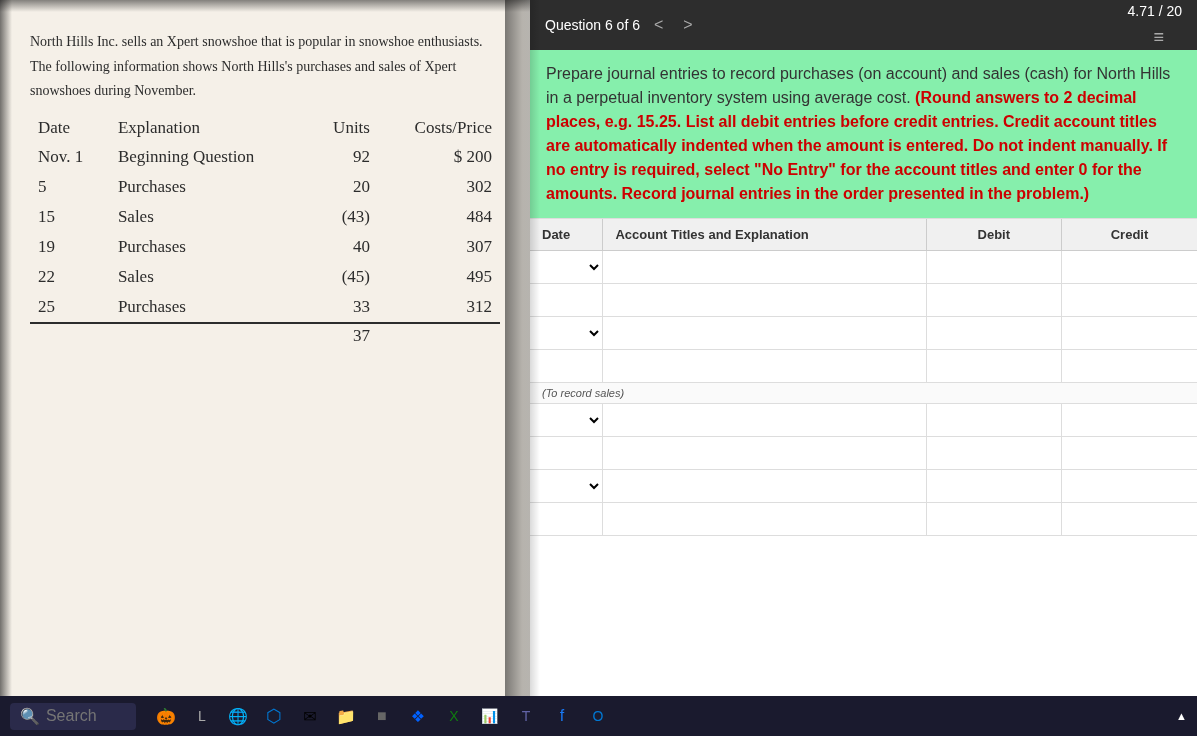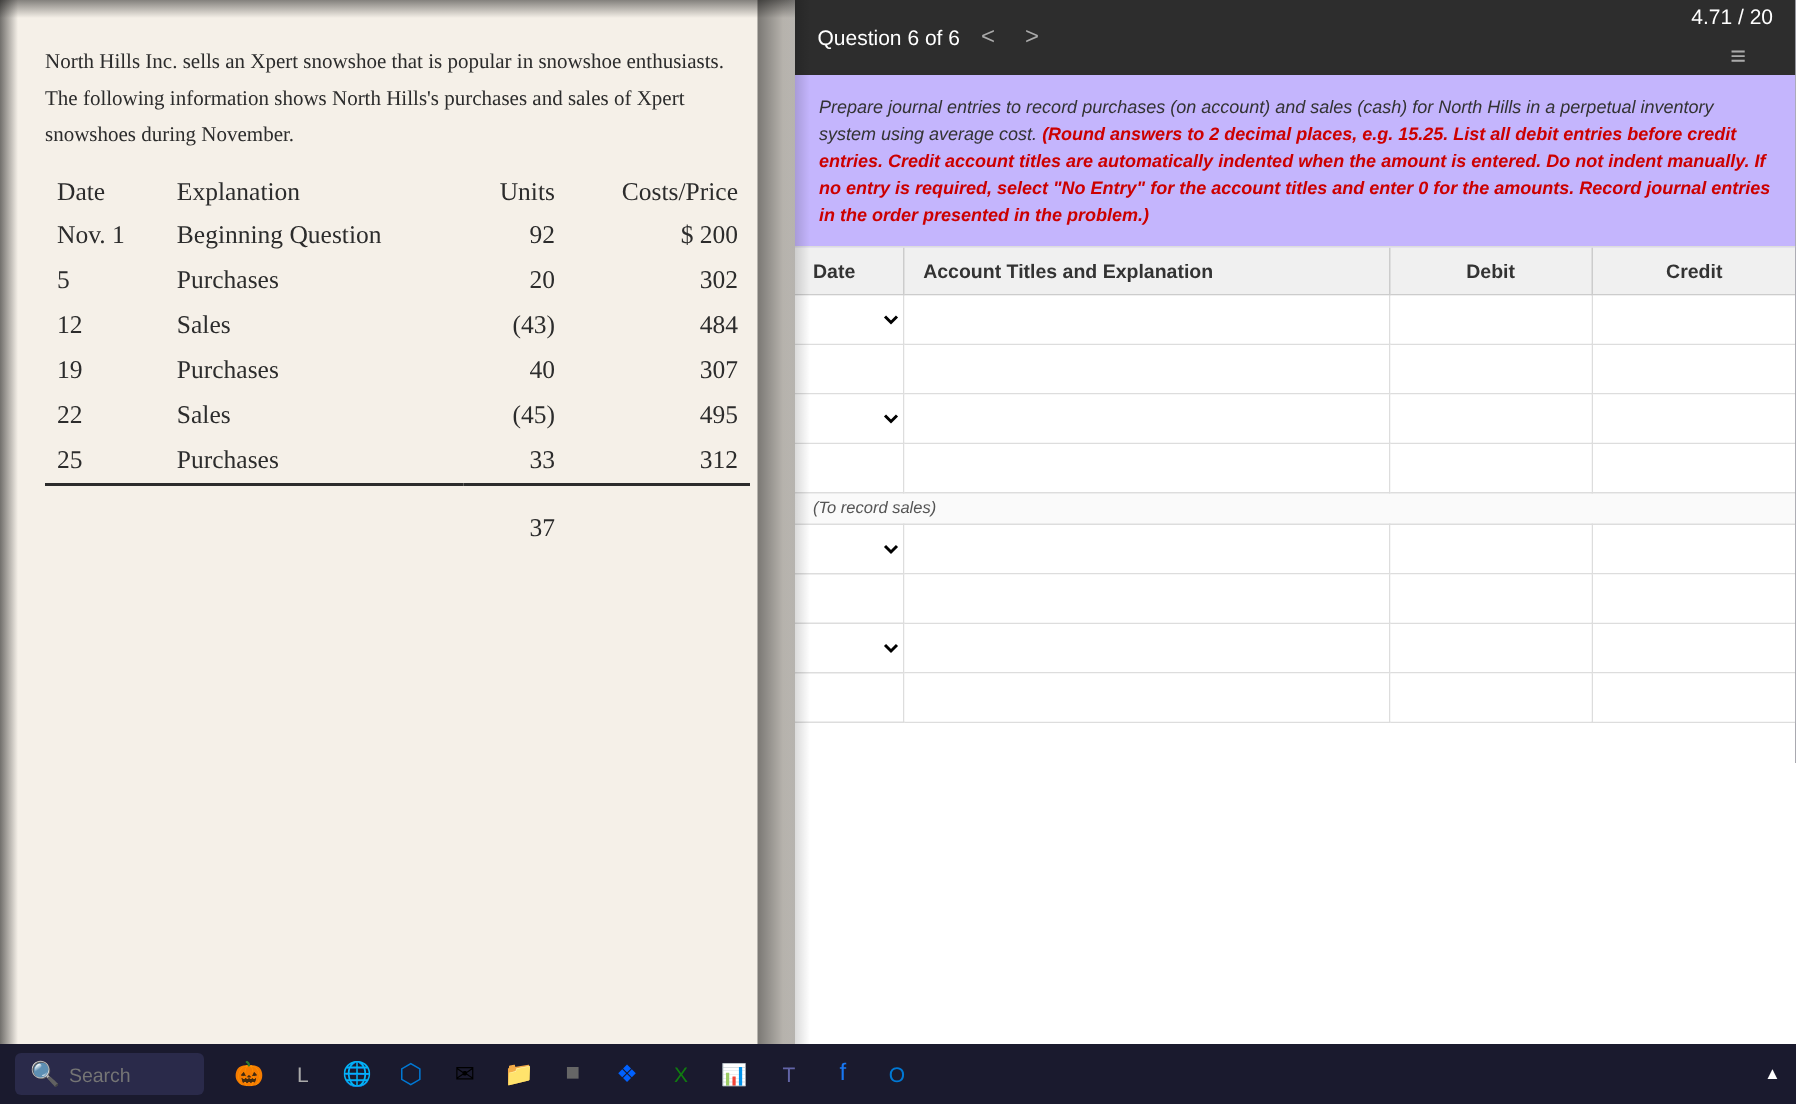--- a/index.html
+++ b/index.html
@@ -65,21 +65,21 @@
     .hw-table th:nth-child(4) {
       text-align: right;
     }
 
     .underline-row td {
       border-bottom: 2px solid #2c2c2c;
     }
 
     .total-row td {
       border-top: 2px solid #2c2c2c;
-      padding-top: 18px;
+      padding-top: 2px;
     }
 
     
     .left-edge {
       position: absolute;
       left: 0;
       top: 0;
       width: 12px;
       height: 100%;
       background: linear-gradient(to right, #1a1a1a, transparent);
@@ -156,28 +156,27 @@
     }
 
     .menu-icon {
       color: #aaa;
       font-size: 18px;
       margin-left: 8px;
     }
 
     
     .instructions {
-      background: #c4b5fd;
+      background: #86efac;
       padding: 12px 16px;
       border-bottom: 1px solid #ddd;
-      font-size: 12px;
+      font-size: 16px;
       color: #333;
       line-height: 1.5;
       flex-shrink: 0;
-      font-style: italic;
     }
 
     .instructions .red-text {
       color: #cc0000;
       font-weight: bold;
     }
 
     
     .journal-form {
       flex: 1;
@@ -275,21 +274,21 @@
       background: #2a2a4a;
       border-radius: 4px;
       padding: 4px 10px;
       gap: 6px;
     }
 
     .taskbar-search input {
       background: none;
       border: none;
       color: #fef9c3;
-      font-size: 13px;
+      font-size: 16px;
       outline: none;
       width: 80px;
     }
 
     .taskbar-icons {
       display: flex;
       align-items: center;
       gap: 8px;
       margin-left: 10px;
     }
@@ -355,21 +354,21 @@
           <td style="text-align:right">92</td>
           <td style="text-align:right">$ 200</td>
         </tr>
         <tr>
           <td>5</td>
           <td>Purchases</td>
           <td style="text-align:right">20</td>
           <td style="text-align:right">302</td>
         </tr>
         <tr>
-          <td>12</td>
+          <td>15</td>
           <td>Sales</td>
           <td style="text-align:right">(43)</td>
           <td style="text-align:right">484</td>
         </tr>
         <tr>
           <td>19</td>
           <td>Purchases</td>
           <td style="text-align:right">40</td>
           <td style="text-align:right">307</td>
         </tr>

